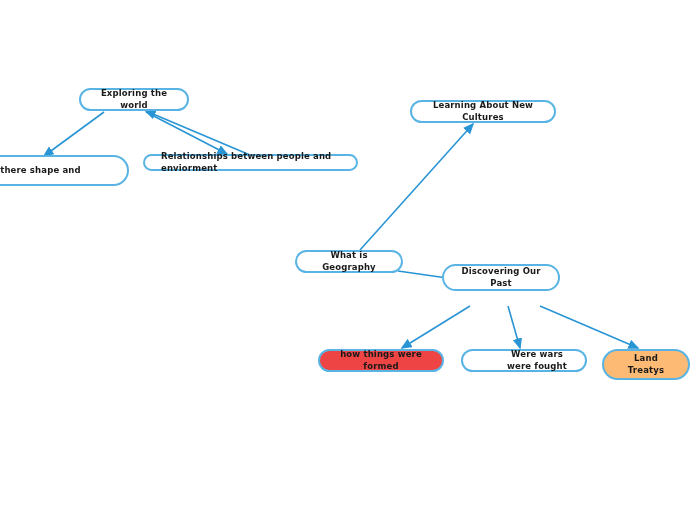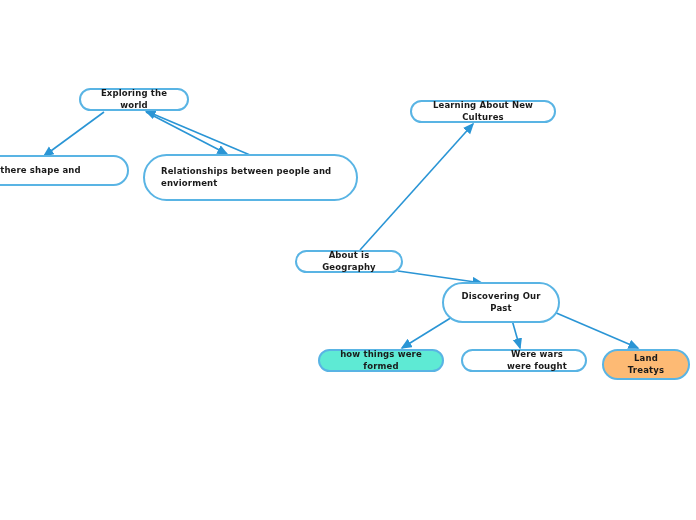--- a/index.html
+++ b/index.html
@@ -77,34 +77,34 @@
       </g>
   </svg>
 
   <div id="node-layer">
       <div class="node center-text" style="left: 79px; top: 88px; width: 110px; height: 23px; border-color: rgb(89, 180, 228); background: rgb(255, 255, 255);">
         <span class="node-label" style="color: rgb(26, 26, 26); border-radius: 10px;">Exploring the world</span>
       </div>
       <div class="node left-text" style="left: -58px; top: 155px; width: 187px; height: 31px; border-color: rgb(89, 180, 228); background: rgb(255, 255, 255);">
         <span class="node-label" style="color: rgb(26, 26, 26);">nts and there shape and</span>
       </div>
-      <div class="node left-text" style="left: 143px; top: 154px; width: 215px; height: 47px; border-color: rgb(89, 180, 228); background: rgb(255, 255, 255);">
+      <div class="node left-text" style="left: 143px; top: 154px; width: 215px; height: 17px; border-color: rgb(89, 180, 228); background: rgb(255, 255, 255);">
         <span class="node-label" style="color: rgb(26, 26, 26);">Relationships between people and
 enviorment</span>
       </div>
       <div class="node center-text" style="left: 410px; top: 100px; width: 146px; height: 23px; border-color: rgb(89, 180, 228); background: rgb(255, 255, 255);">
         <span class="node-label" style="color: rgb(26, 26, 26); padding-left: 12px;">Learning About New Cultures</span>
       </div>
       <div class="node center-text" style="left: 295px; top: 250px; width: 108px; height: 23px; border-color: rgb(89, 180, 228); background: rgb(255, 255, 255);">
-        <span class="node-label" style="color: rgb(26, 26, 26);">About is Geography</span>
+        <span class="node-label" style="color: rgb(26, 26, 26);">What is Geography</span>
       </div>
-      <div class="node center-text" style="left: 442px; top: 282px; width: 118px; height: 41px; border-color: rgb(89, 180, 228); background: rgb(255, 255, 255);">
+      <div class="node center-text" style="left: 442px; top: 264px; width: 118px; height: 27px; border-color: rgb(89, 180, 228); background: rgb(255, 255, 255);">
         <span class="node-label" style="color: rgb(26, 26, 26);">Discovering Our Past</span>
       </div>
-      <div class="node center-text" style="left: 318px; top: 349px; width: 126px; height: 23px; border-color: rgb(89, 180, 228); background: #5eead4;">
+      <div class="node center-text" style="left: 318px; top: 349px; width: 126px; height: 23px; border-color: rgb(89, 180, 228); background: #ef4444;">
         <span class="node-label" style="color: rgb(26, 26, 26);">how things were formed</span>
       </div>
       <div class="node center-text" style="left: 461px; top: 349px; width: 126px; height: 23px; border-color: rgb(89, 180, 228); background: rgb(255, 255, 255);">
         <span class="node-label" style="color: rgb(26, 26, 26); padding-left: 38px;">Were wars were fought</span>
       </div>
       <div class="node center-text" style="left: 602px; top: 349px; width: 88px; height: 31px; border-color: rgb(89, 180, 228); background: #fdba74;">
         <span class="node-label" style="color: rgb(26, 26, 26);">Land Treatys</span>
       </div>
     </div>
 

